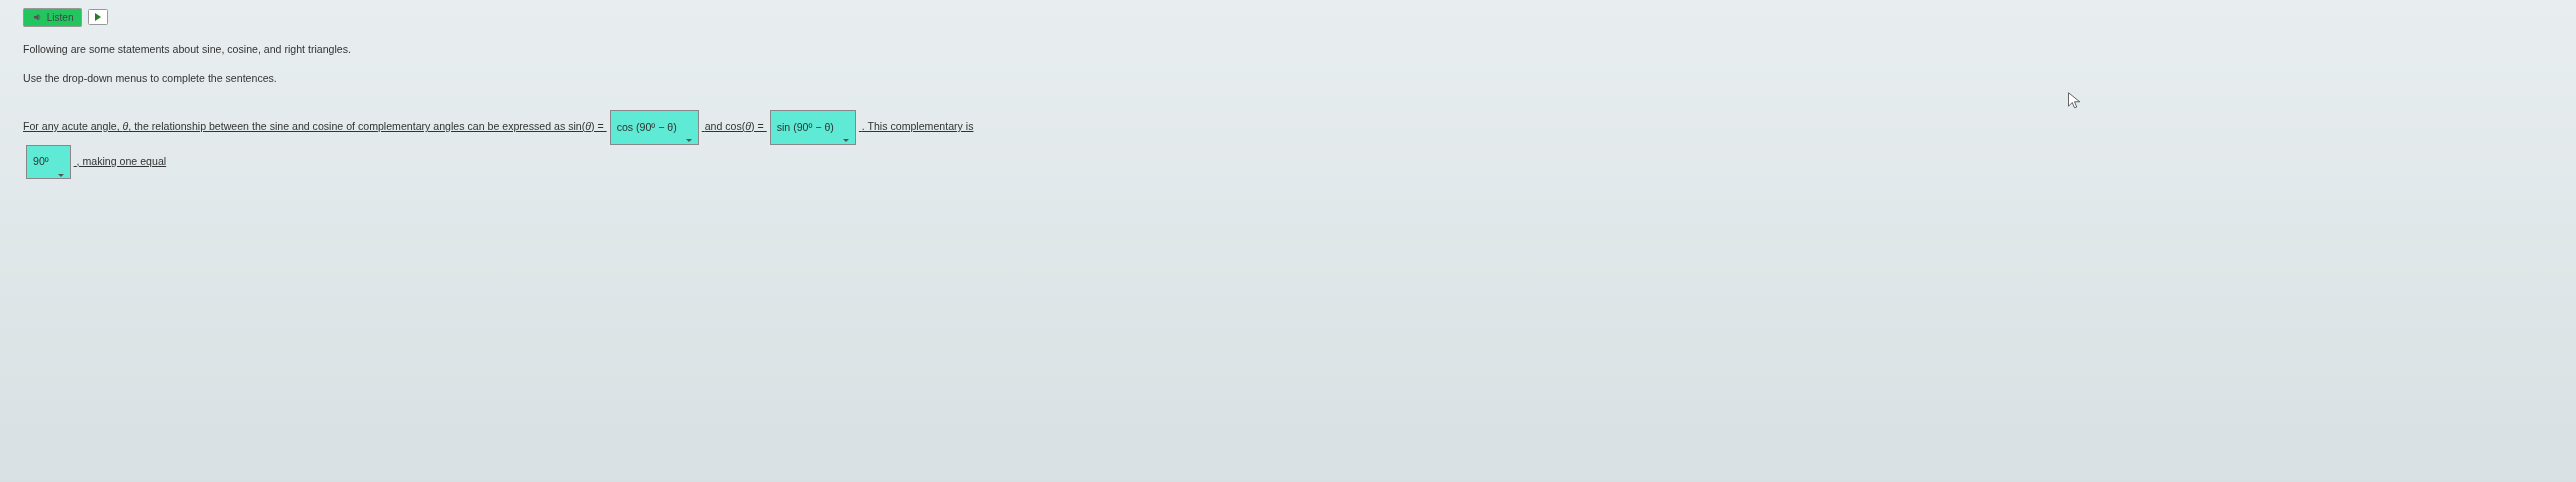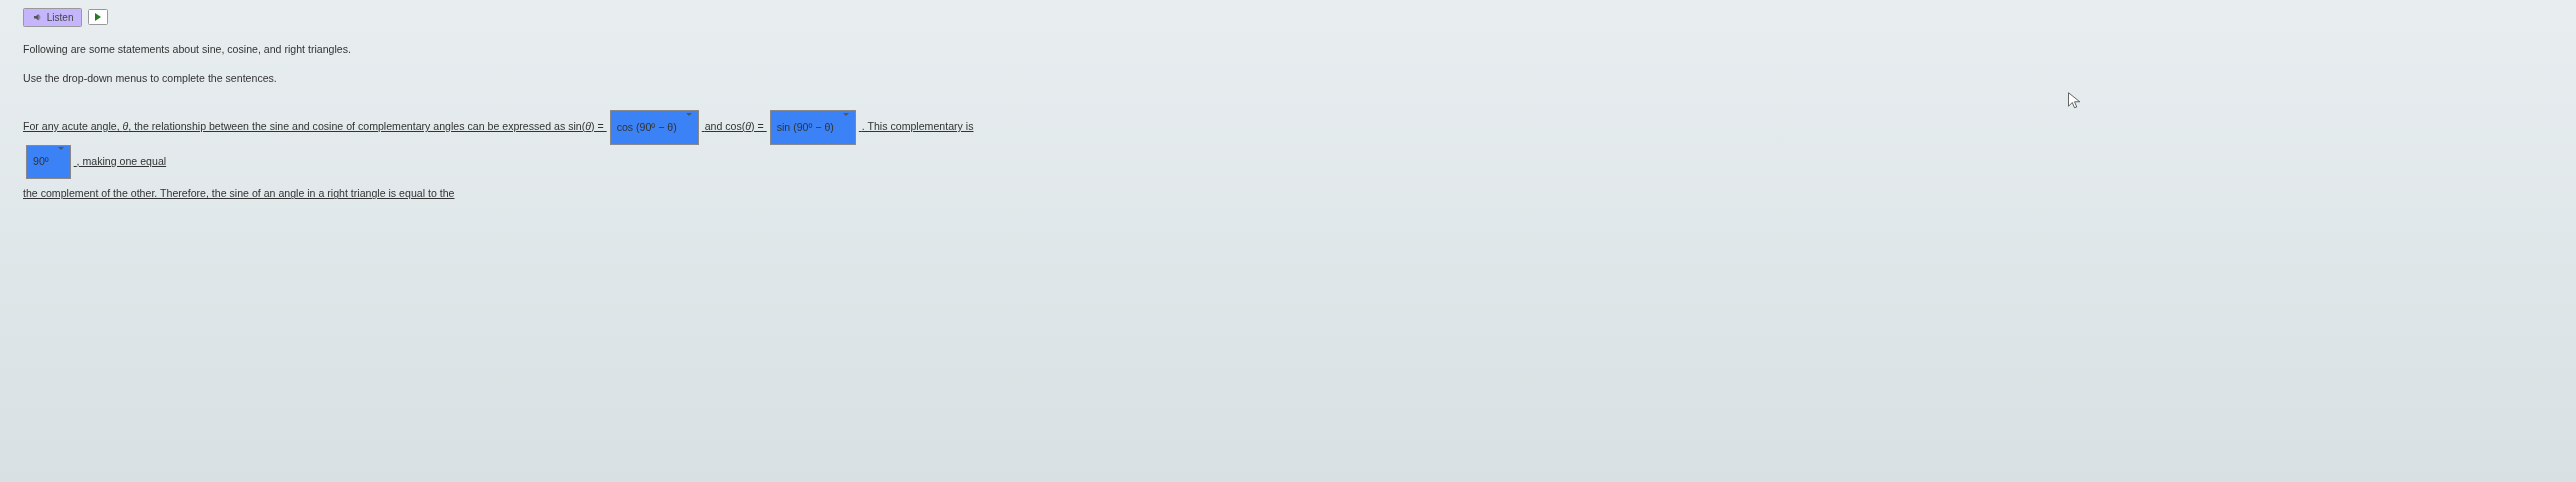--- a/index.html
+++ b/index.html
@@ -22,21 +22,21 @@
       display: inline-flex;
       align-items: center;
       gap: 6px;
       margin-bottom: 15px;
     }
     .listen-button {
       display: inline-flex;
       align-items: center;
       gap: 4.6px;
       border: 0.8px solid #999;
-      background: #c4b5fd;
+      background: #22c55e;
       padding: 3px 7.6px;
       font-size: 10px;
       color: #444;
       cursor: pointer;
       border-radius: 1.5px;
     }
     .speaker-icon {
       display: inline-block;
       width: 10.6px;
       height: 10.6px;
@@ -64,23 +64,23 @@
       color: #333;
     }
     .question-line {
       margin-top: 23px;
       line-height: 2.8;
       color: #333;
       text-decoration: underline;
     }
     .dropdown {
       display: inline-flex;
-      align-items: flex-start;
+      align-items: flex-end;
       border: 0.8px solid #888;
-      background: #3b82f6;
+      background: #5eead4;
       padding: 1.5px 6px;
       font-size: 10.6px;
       color: #333;
       cursor: pointer;
       vertical-align: middle;
       gap: 6px;
       margin: 0 3px;
     }
     .chevron-icon {
       display: inline-block;
@@ -136,21 +136,20 @@
     <span class="chevron-icon"></span>
   </span>
   <span>. This complementary is</span>
   <br>
   <span class="dropdown">
     <span>90º</span>
     <span class="chevron-icon"></span>
   </span>
   <span>, making one equal</span>
   <br>
-  <span>the complement of the other. Therefore, the sine of an angle in a right triangle is equal to the </span>
 </div>
 
 <div class="cursor-arrow">
   <svg width="15" height="20" viewBox="0 0 20 26">
     <path fill="#fff" stroke="#333" stroke-width="1" d="M2 2 L2 20 L7 15 L10 22 L13 21 L10 14 L17 14 Z"></path>
   </svg>
 </div>
 
 
 

